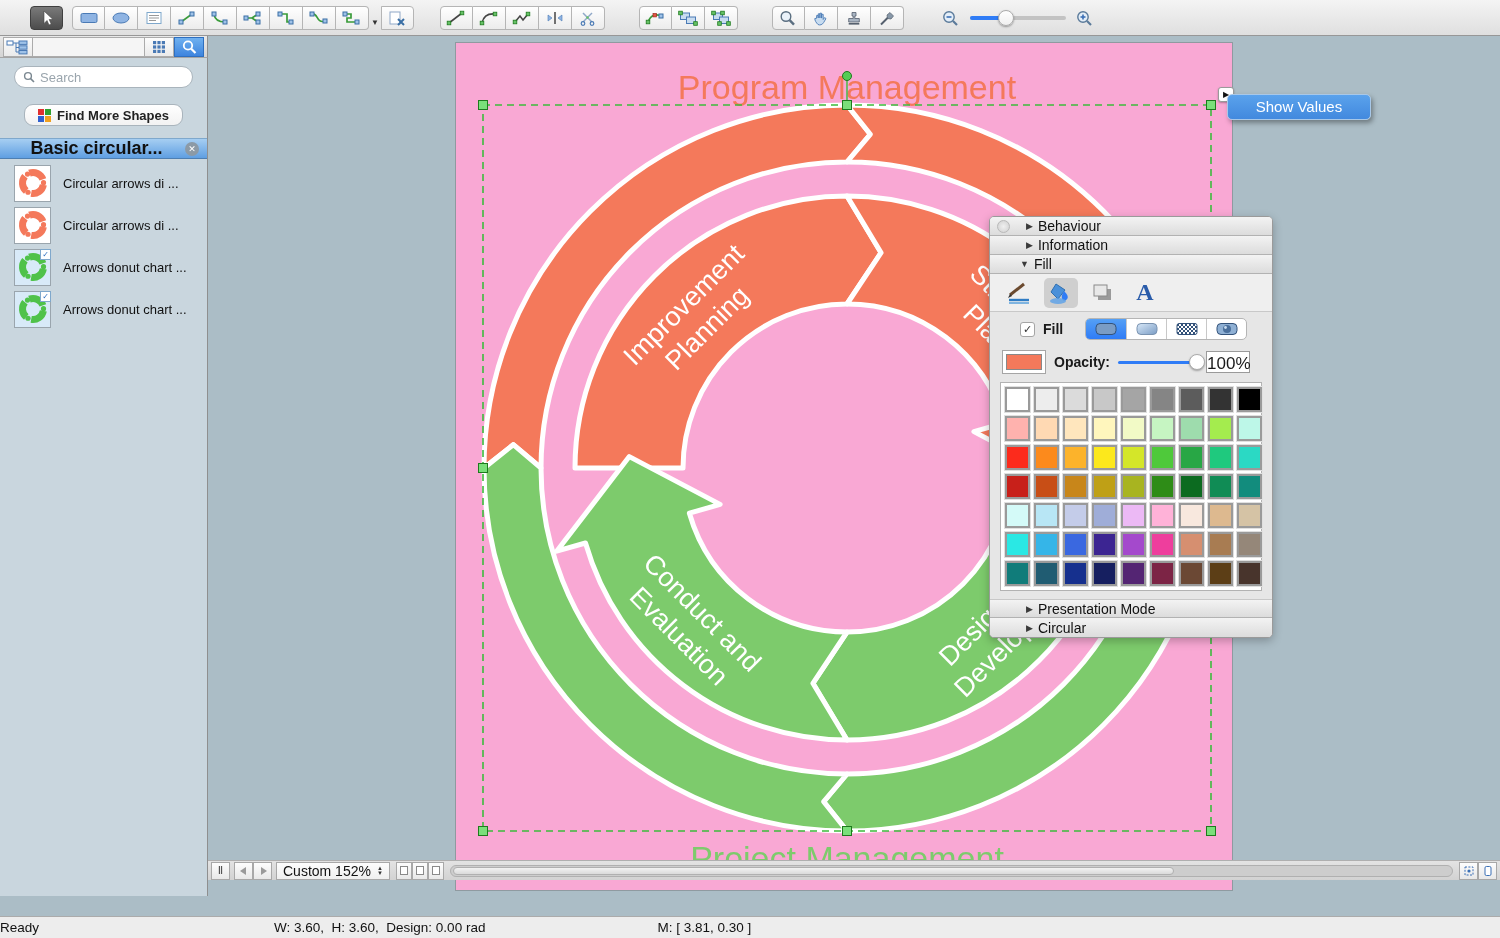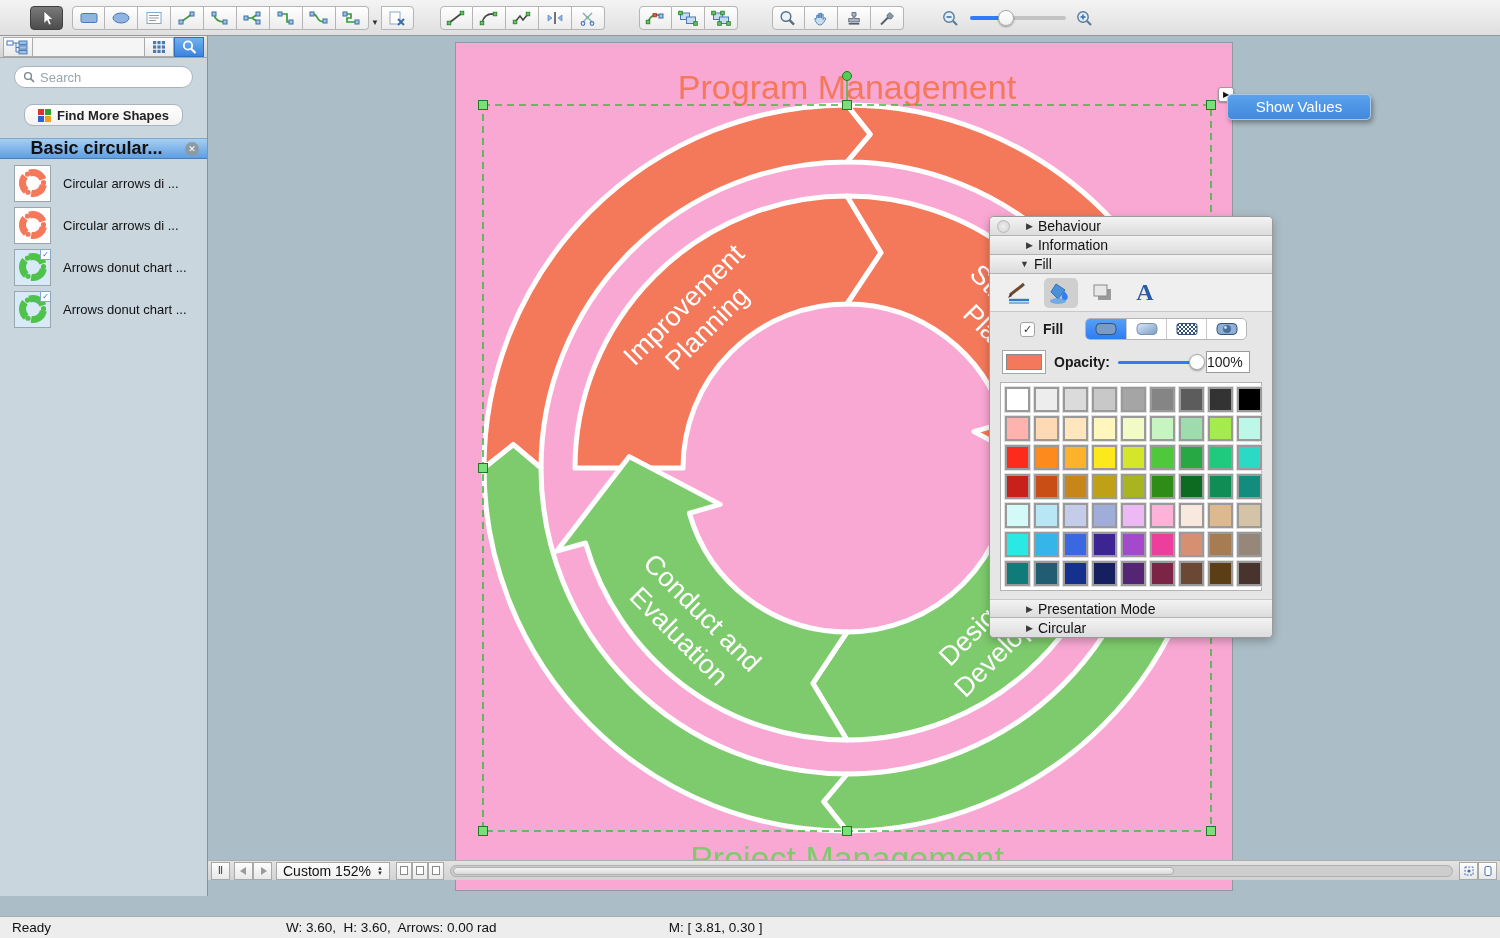--- a/index.html
+++ b/index.html
@@ -93,21 +93,21 @@
   .segbtn:first-child { border-left:none; }
   .segbtn.sel { background:linear-gradient(#55A0F5,#2F7CF6); }
   .oprow { height:32px; display:flex; align-items:center; padding:0 12px; gap:8px; }
   .swatchbox { width:44px; height:24px; background:#fff; border:1px solid #A5A5A5; display:flex;
     align-items:center; justify-content:center; }
   .swatch-inner { width:36px; height:16px; border:1px solid #888; }
   .op-lab { font-weight:bold; font-size:14px; }
   .op-track { position:relative; width:80px; height:3px; background:#2F7CF6; border-radius:2px; }
   .op-thumb { position:absolute; right:-7px; top:-7px; width:16px; height:16px; border-radius:50%;
     background:#fff; border:1px solid #ABABAB; box-shadow:0 1px 2px rgba(0,0,0,.3); }
-  .op-val { width:44px; height:22px; background:#fff; border:1px solid #9A9A9A; font-size:14px;
+  .op-val { width:44px; height:22px; background:#fff; border:1px solid #9A9A9A; font-size:17px;
     text-align:right; padding:2px 16px 0 0; }
   .palette-wrap { margin:4px 10px 8px 10px; background:#fff; border:1px solid #B2B2B2; padding:4px; }
   .palette { display:grid; grid-template-columns:repeat(9,25px); grid-auto-rows:25px; gap:4px; }
   .pcell { border:2px solid #9A9A9A; outline:1px solid #E0E0E0; }
 
   
   .hscroll { position:absolute; left:208px; top:860px; width:1292px; height:20px;
     background:linear-gradient(#E3E3E3,#D2D2D2); border-top:1px solid #AFAFAF;
     display:flex; align-items:center; }
   .hs-btn { width:19px; height:18px; background:linear-gradient(#FDFDFD,#E8E8E8); border:1px solid #A8A8A8;
@@ -750,16 +750,16 @@
   </div>
   <div class="hs-btn">
     <svg width="12" height="12" viewBox="0 0 12 12">
         <rect x="3" y="1.5" width="6" height="9" rx="1.4" fill="#fff" stroke="#3A6FB5"></rect>
       </svg>
   </div>
   <div style="width:3px"></div>
 </div>
 
 <div class="statusbar">
-  <span style="margin-left:12px">Ready</span>
-  <span class="pre" style="margin-left:235px">W: 3.60,  H: 3.60,  Arrows: 0.00 rad</span>
+  <span style="">Ready</span>
+  <span class="pre" style="margin-left:235px">W: 3.60,  H: 3.60,  Design: 0.00 rad</span>
   <span style="margin-left:172px">M: [ 3.81, 0.30 ]</span>
 </div>
 
 </body></html>

